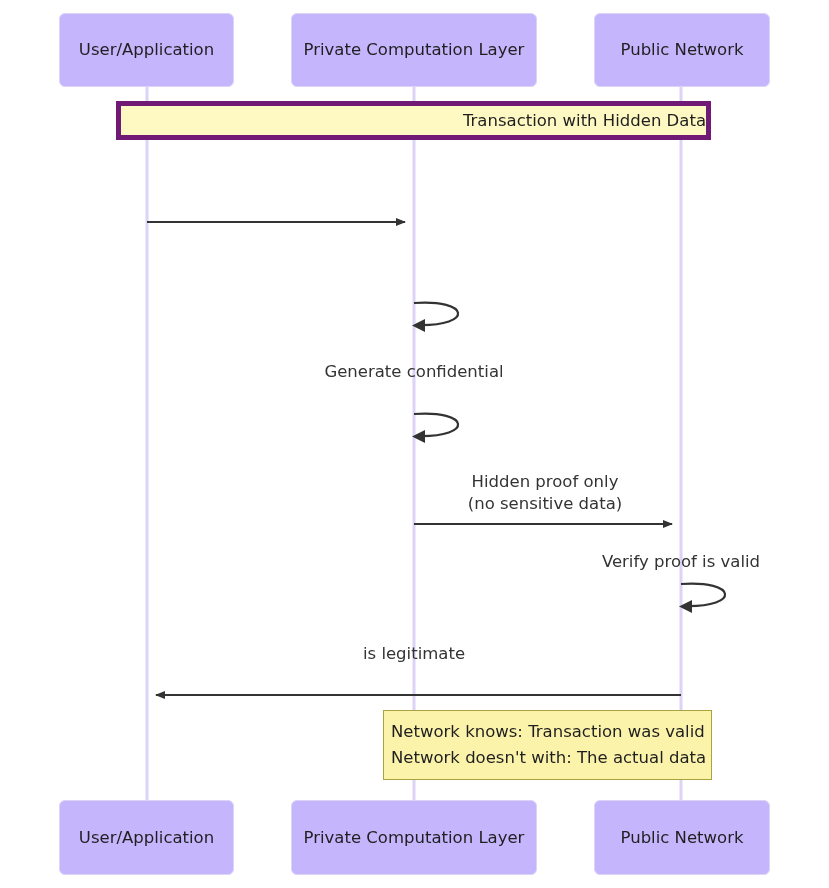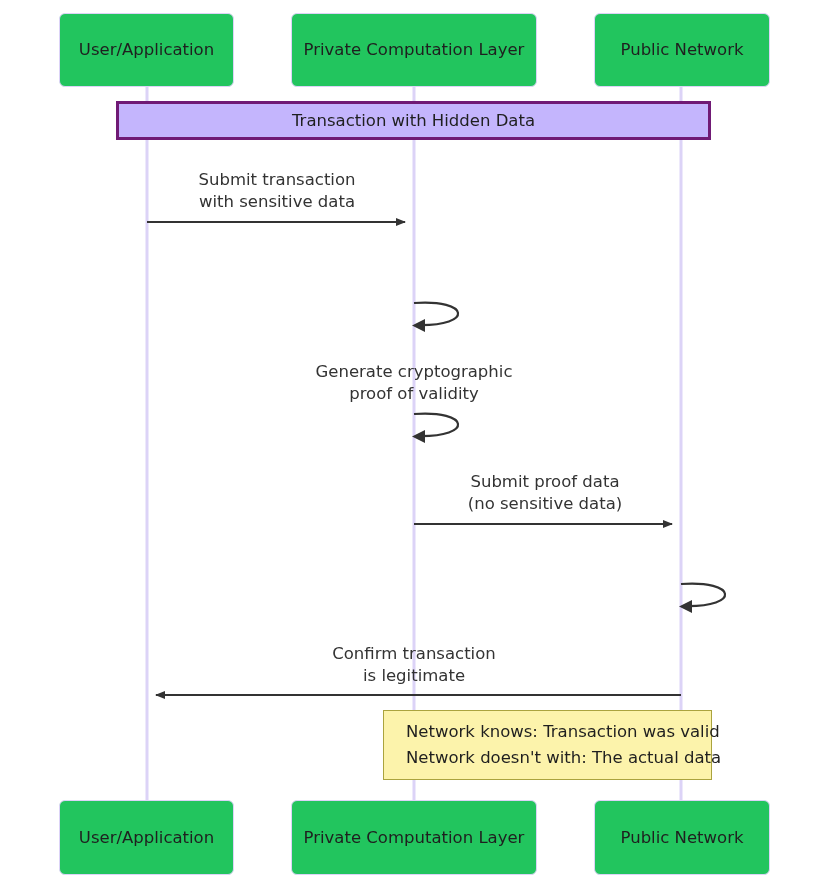--- a/index.html
+++ b/index.html
@@ -23,60 +23,60 @@
   #svg-layer {
     position: absolute;
     top: 0;
     left: 0;
     width: 829px;
     height: 888px;
   }
   .actor-box {
     position: absolute;
     box-sizing: border-box;
-    background: #22c55e;
+    background: #c4b5fd;
     border: 1px solid #DCD3F7;
     border-radius: 6px;
     display: flex;
     align-items: center;
     justify-content: center;
     z-index: 3;
   }
   .actor-label {
     font-size: 16.5px;
     color: #1f1f1f;
     font-family: "DejaVu Sans", "Liberation Sans", sans-serif;
     line-height: 1.2;
     white-space: nowrap;
   }
   .section-band {
     position: absolute;
     box-sizing: border-box;
-    background: #c4b5fd;
-    border: 3px solid #701a75;
+    background: #fef9c3;
+    border: 5px solid #701a75;
     display: flex;
     align-items: center;
-    justify-content: center;
+    justify-content: flex-end;
     z-index: 3;
   }
   .section-label {
     font-size: 16.5px;
     color: #1f1f1f;
     font-family: "DejaVu Sans", "Liberation Sans", sans-serif;
   }
   .note-box {
     position: absolute;
     box-sizing: border-box;
     background: #FCF3AB;
     border: 1px solid #AAA33E;
     display: flex;
     flex-direction: column;
     align-items: flex-start;
     justify-content: center;
-    padding-left: 22px;
+    padding-left: 7px;
     z-index: 3;
   }
   .note-line {
     font-size: 16.5px;
     color: #1f1f1f;
     line-height: 1.55;
     font-family: "DejaVu Sans", "Liberation Sans", sans-serif;
     white-space: nowrap;
   }
   .msg-label {
@@ -150,41 +150,38 @@
   </div>
 
   <div class="actor-box" style="left:594px; top:13px; width:176px; height:74px;">
     <span class="actor-label">Public Network</span>
   </div>
 
   <div class="section-band" style="left:116px; top:101px; width:595px; height:39px;">
     <span class="section-label">Transaction with Hidden Data</span>
   </div>
 
-  <div class="msg-label" style="left:277px; top:169px;">
-    <div>Submit transaction</div>
-    <div>with sensitive data</div>
-  </div>
 
   <div class="msg-label" style="left:414px; top:248px;">
   </div>
 
   <div class="msg-label" style="left:414px; top:361px;">
-    <div>Generate cryptographic</div>
-    <div>proof of validity</div>
+    <div>Generate confidential</div>
   </div>
 
   <div class="msg-label" style="left:545px; top:471px;">
-    <div>Submit proof data</div>
+    <div>Hidden proof only</div>
     <div>(no sensitive data)</div>
   </div>
 
+  <div class="msg-label" style="left:681px; top:551px;">
+    <div>Verify proof is valid</div>
+  </div>
 
   <div class="msg-label" style="left:414px; top:643px;">
-    <div>Confirm transaction</div>
     <div>is legitimate</div>
   </div>
 
   <div class="note-box" style="left:383px; top:710px; width:329px; height:70px;">
     <div class="note-line">Network knows: Transaction was valid</div>
     <div class="note-line">Network doesn't with: The actual data</div>
   </div>
 
   <div class="actor-box" style="left:59px; top:800px; width:175px; height:75px;">
     <span class="actor-label">User/Application</span>

